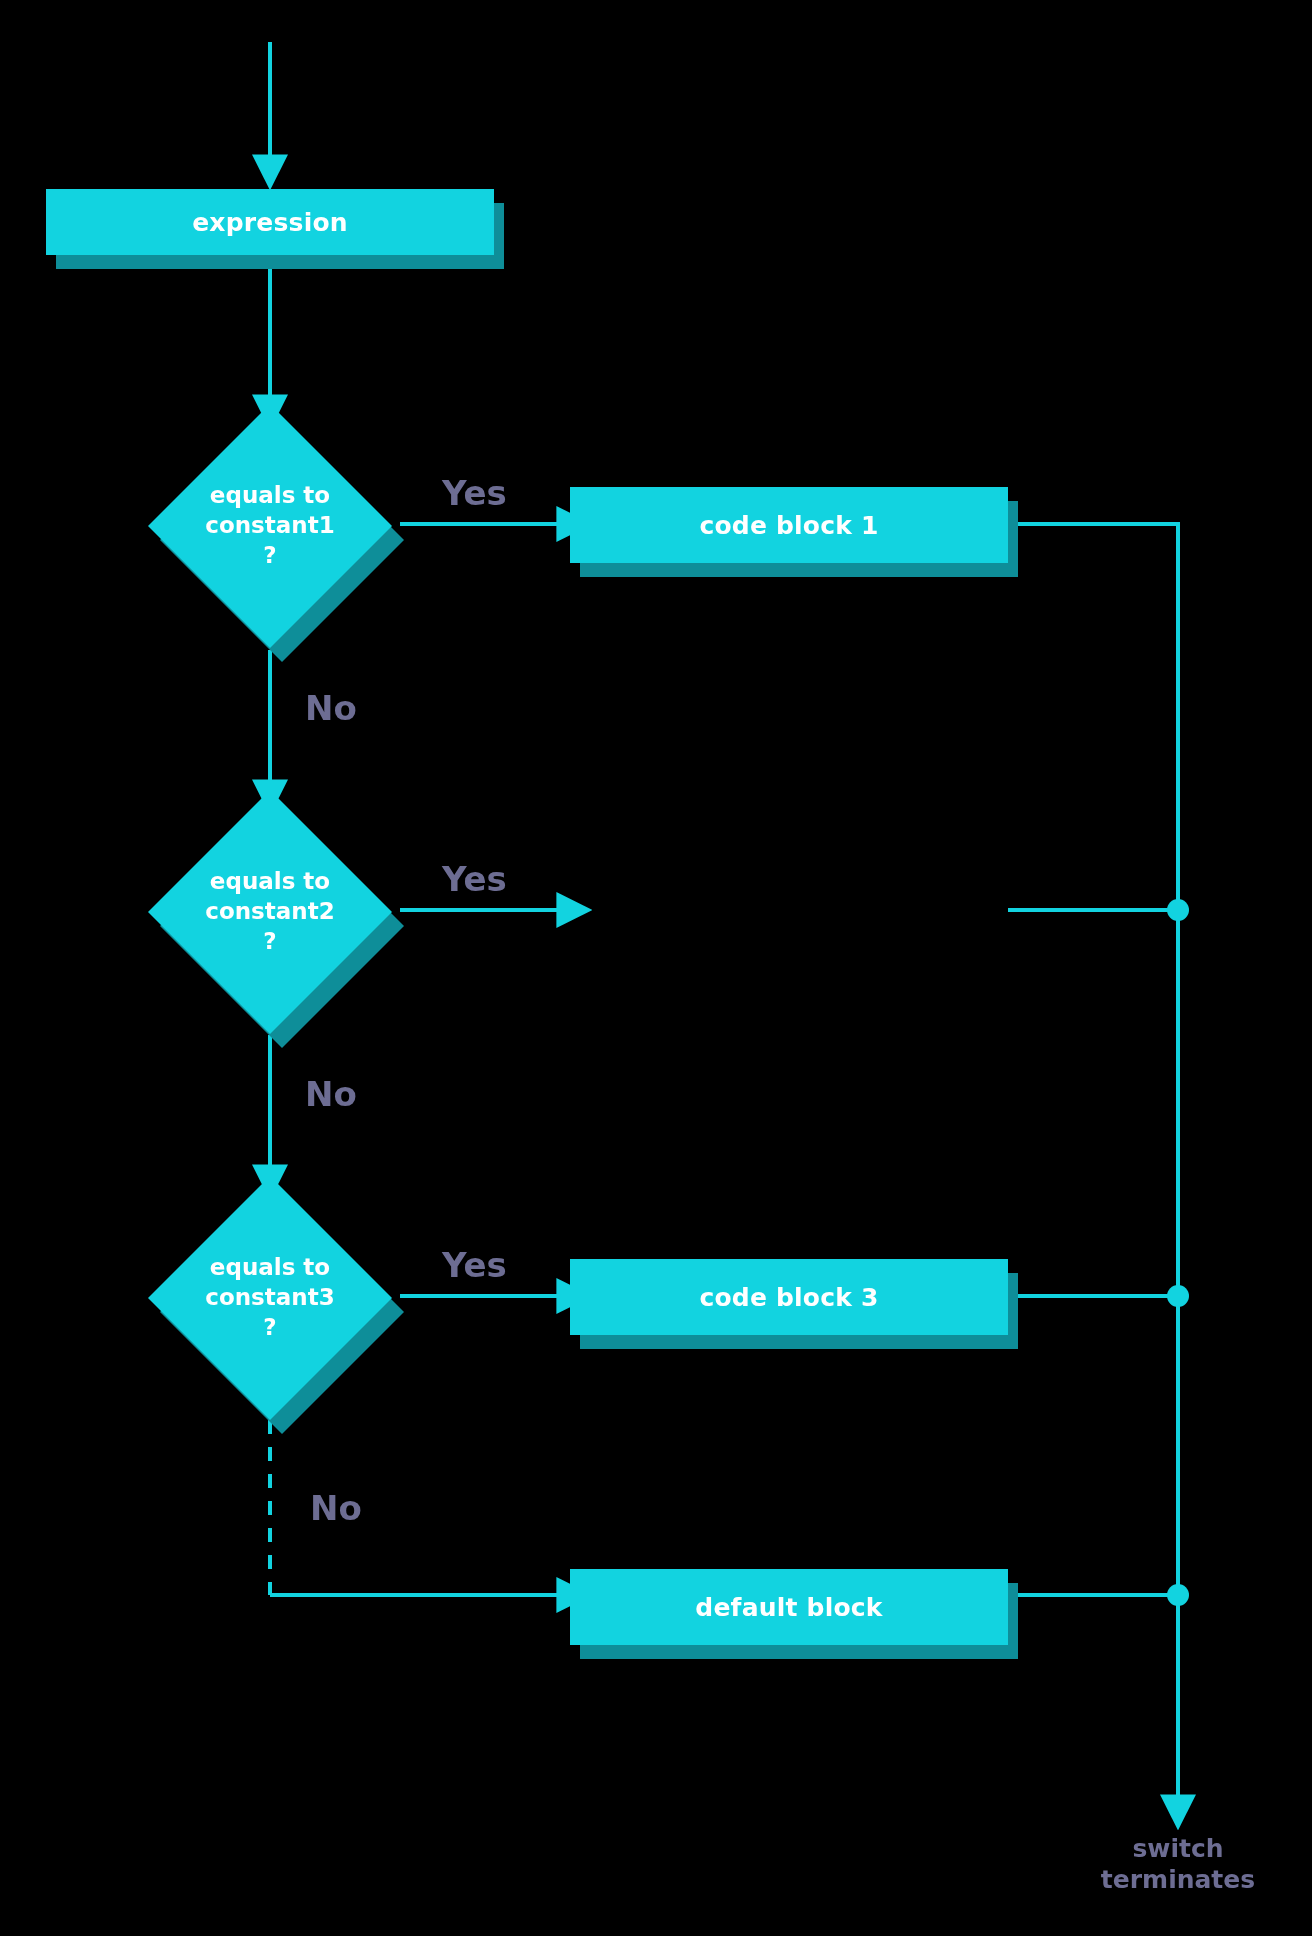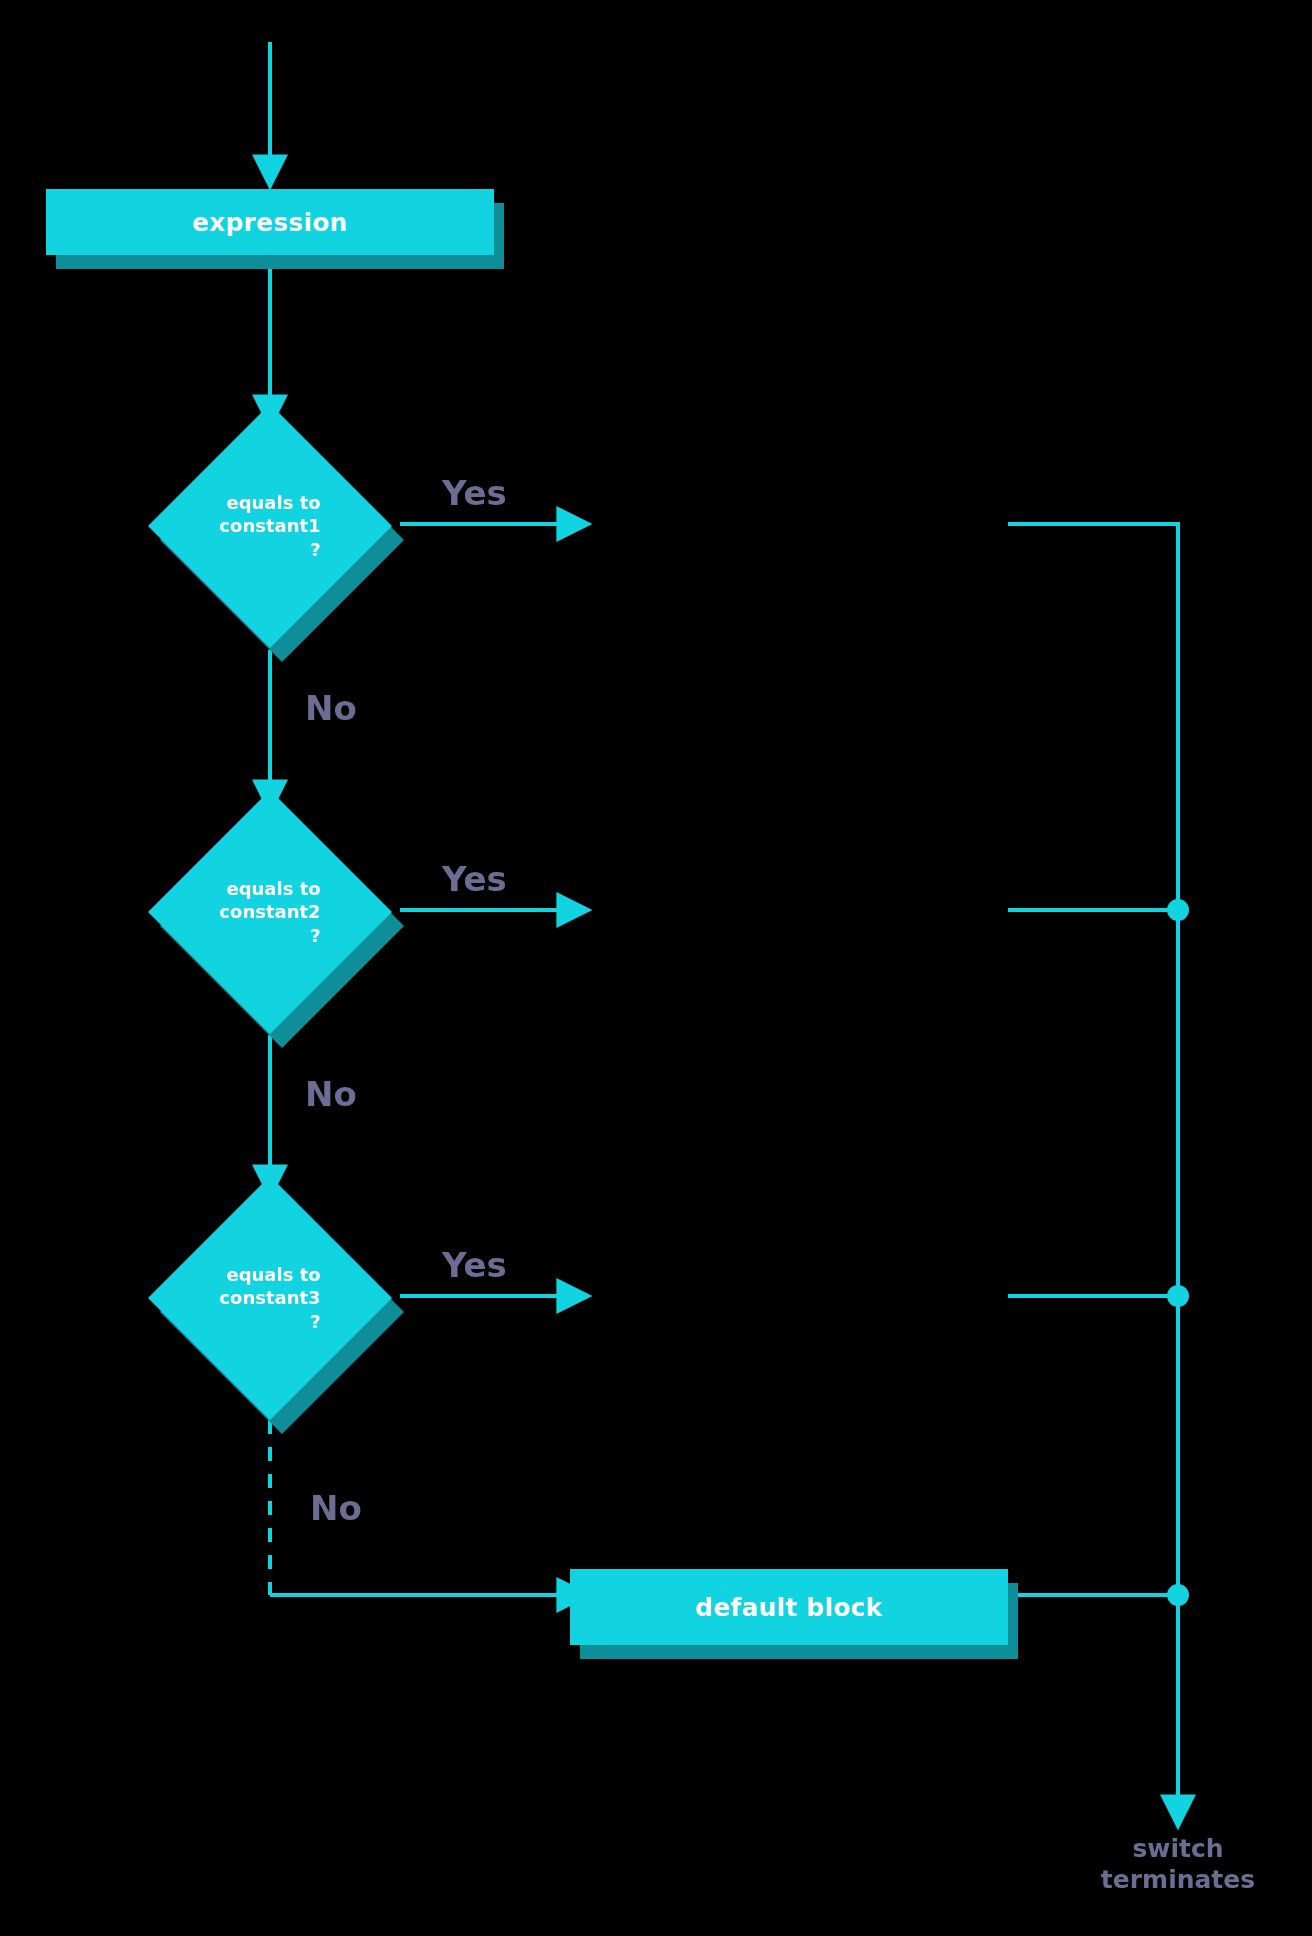--- a/index.html
+++ b/index.html
@@ -31,22 +31,22 @@
     position:absolute;left:12px;top:14px;width:100%;height:100%;
     background:#0e8e99;
     clip-path:polygon(50% 0,100% 50%,50% 100%,0 50%);
   }
   .dia .face{
     position:absolute;left:0;top:0;width:100%;height:100%;
     background:#12d3e0;
     clip-path:polygon(50% 0,100% 50%,50% 100%,0 50%);
   }
   .dia .label{
-    position:relative;z-index:3;color:#fff;font-weight:700;font-size:18px;
-    line-height:1.30;text-align:right;white-space:pre-line;
+    position:relative;z-index:3;color:#fff;font-weight:700;font-size:23px;
+    line-height:1.30;text-align:center;white-space:pre-line;
   }
 
   
   .elabel{position:absolute;color:#6d6d93;font-weight:700;font-size:34px;
           white-space:nowrap;}
   .terminal{position:absolute;color:#6d6d93;font-weight:700;font-size:25px;
             line-height:1.22;text-align:center;white-space:pre-line;}
 </style>
 </head>
 <body>
@@ -115,22 +115,32 @@
   </div>
 
   <div class="node dia" style="left:148px;top:1176px;width:244px;height:244px;">
     <div class="shade"></div>
     <div class="face"></div>
     <div class="label">equals to
 constant3
 ?</div>
   </div>
 
+  <div class="node rect" style="left:570px;top:470px;width:438px;height:76px;">
+    <div class="shade"></div>
+    <div class="face"></div>
+    <div class="label">code block 1</div>
+  </div>
 
 
+  <div class="node rect" style="left:570px;top:1242px;width:438px;height:76px;">
+    <div class="shade"></div>
+    <div class="face"></div>
+    <div class="label">code block 3</div>
+  </div>
 
   <div class="node rect" style="left:570px;top:1552px;width:438px;height:76px;">
     <div class="shade"></div>
     <div class="face"></div>
     <div class="label">default block</div>
   </div>
 
   <div class="elabel" style="left:442px;top:473px;">Yes</div>
   <div class="elabel" style="left:305px;top:688px;">No</div>
 

